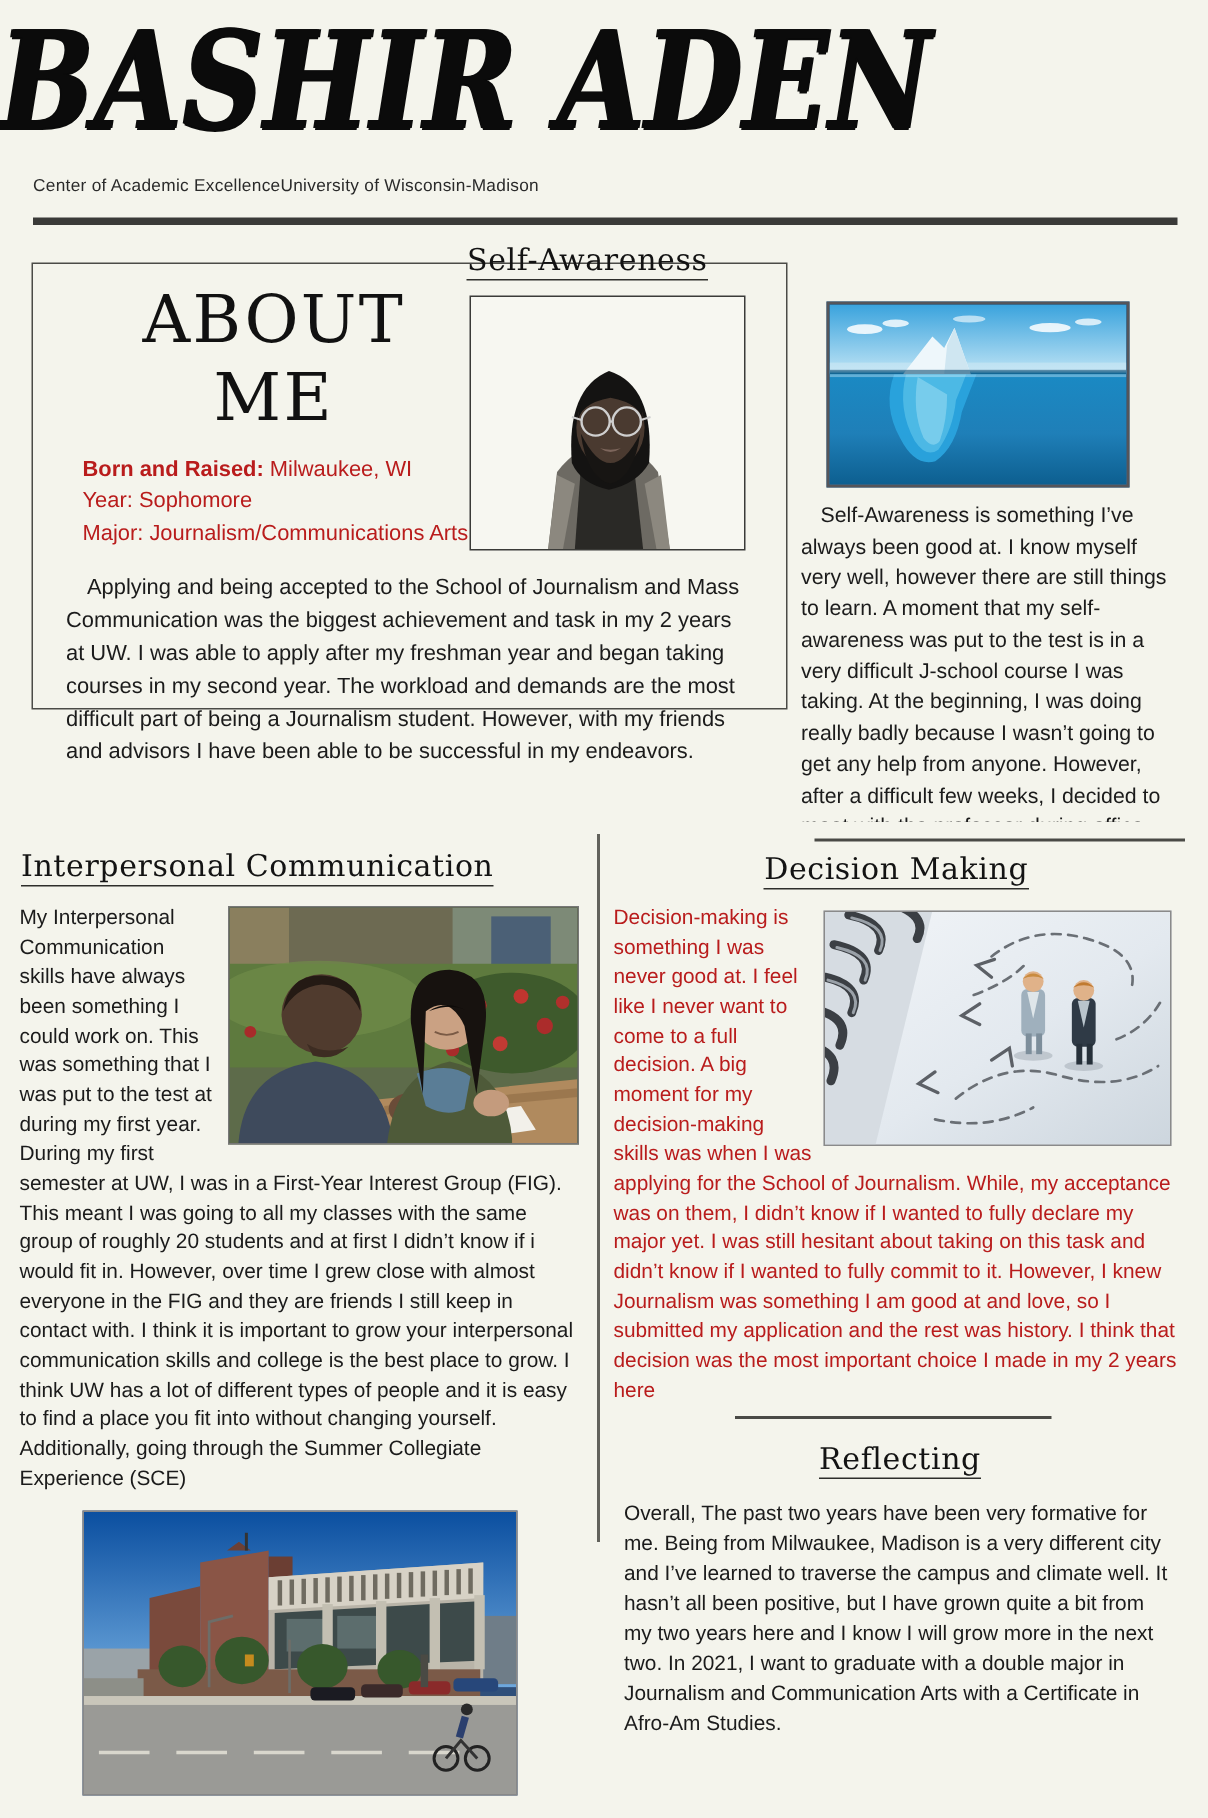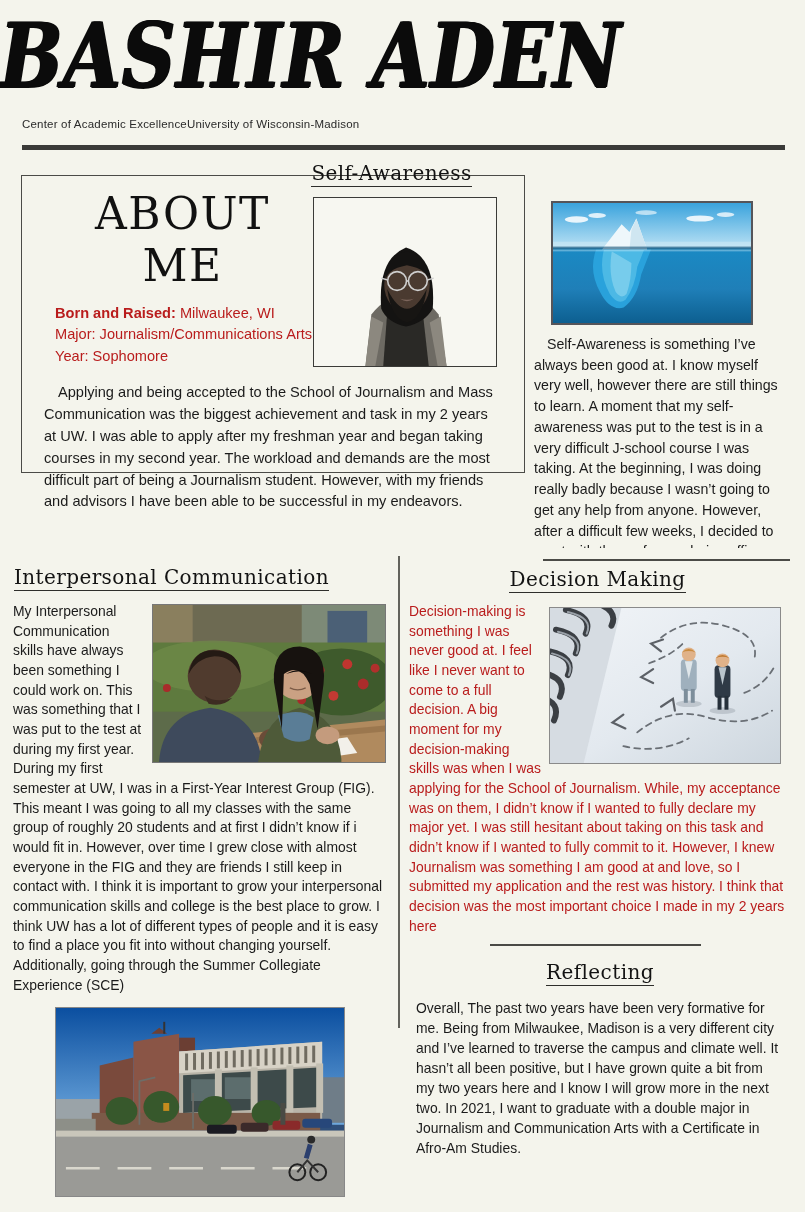--- a/index.html
+++ b/index.html
@@ -262,22 +262,22 @@
 
       <path d="M87 102 Q94 107 101 102 Q94 104 87 102 Z" fill="#7d665c"></path>
 
       <path d="M52 170 L58 120 L70 126 L62 170 Z" fill="#8c887f"></path>
       <path d="M134 170 L128 120 L117 126 L125 170 Z" fill="#8c887f"></path>
     </svg>
   </div>
 
   <div class="about-facts">
     <div><b>Born and Raised:</b><span> Milwaukee, WI</span></div>
+    <div><span>Year:</span><span> Sophomore</span></div>
     <div><span>Major:</span><span> Journalism/Communications Arts</span></div>
-    <div><span>Year:</span><span> Sophomore</span></div>
   </div>
 
   <div class="about-body">Applying and being accepted to the School of Journalism and Mass Communication was the biggest achievement and task in my 2 years at UW. I was able to apply after my freshman year and began taking courses in my second year. The workload and demands are the most difficult part of being a Journalism student. However, with my friends and advisors I have been able to be successful in my endeavors.</div>
 </div>
 
 <div class="sec-title-wrap" id="self-awareness-heading">
   <span class="sec-title">Self-Awareness</span>
 </div>
 
 <div class="iceberg-frame">

